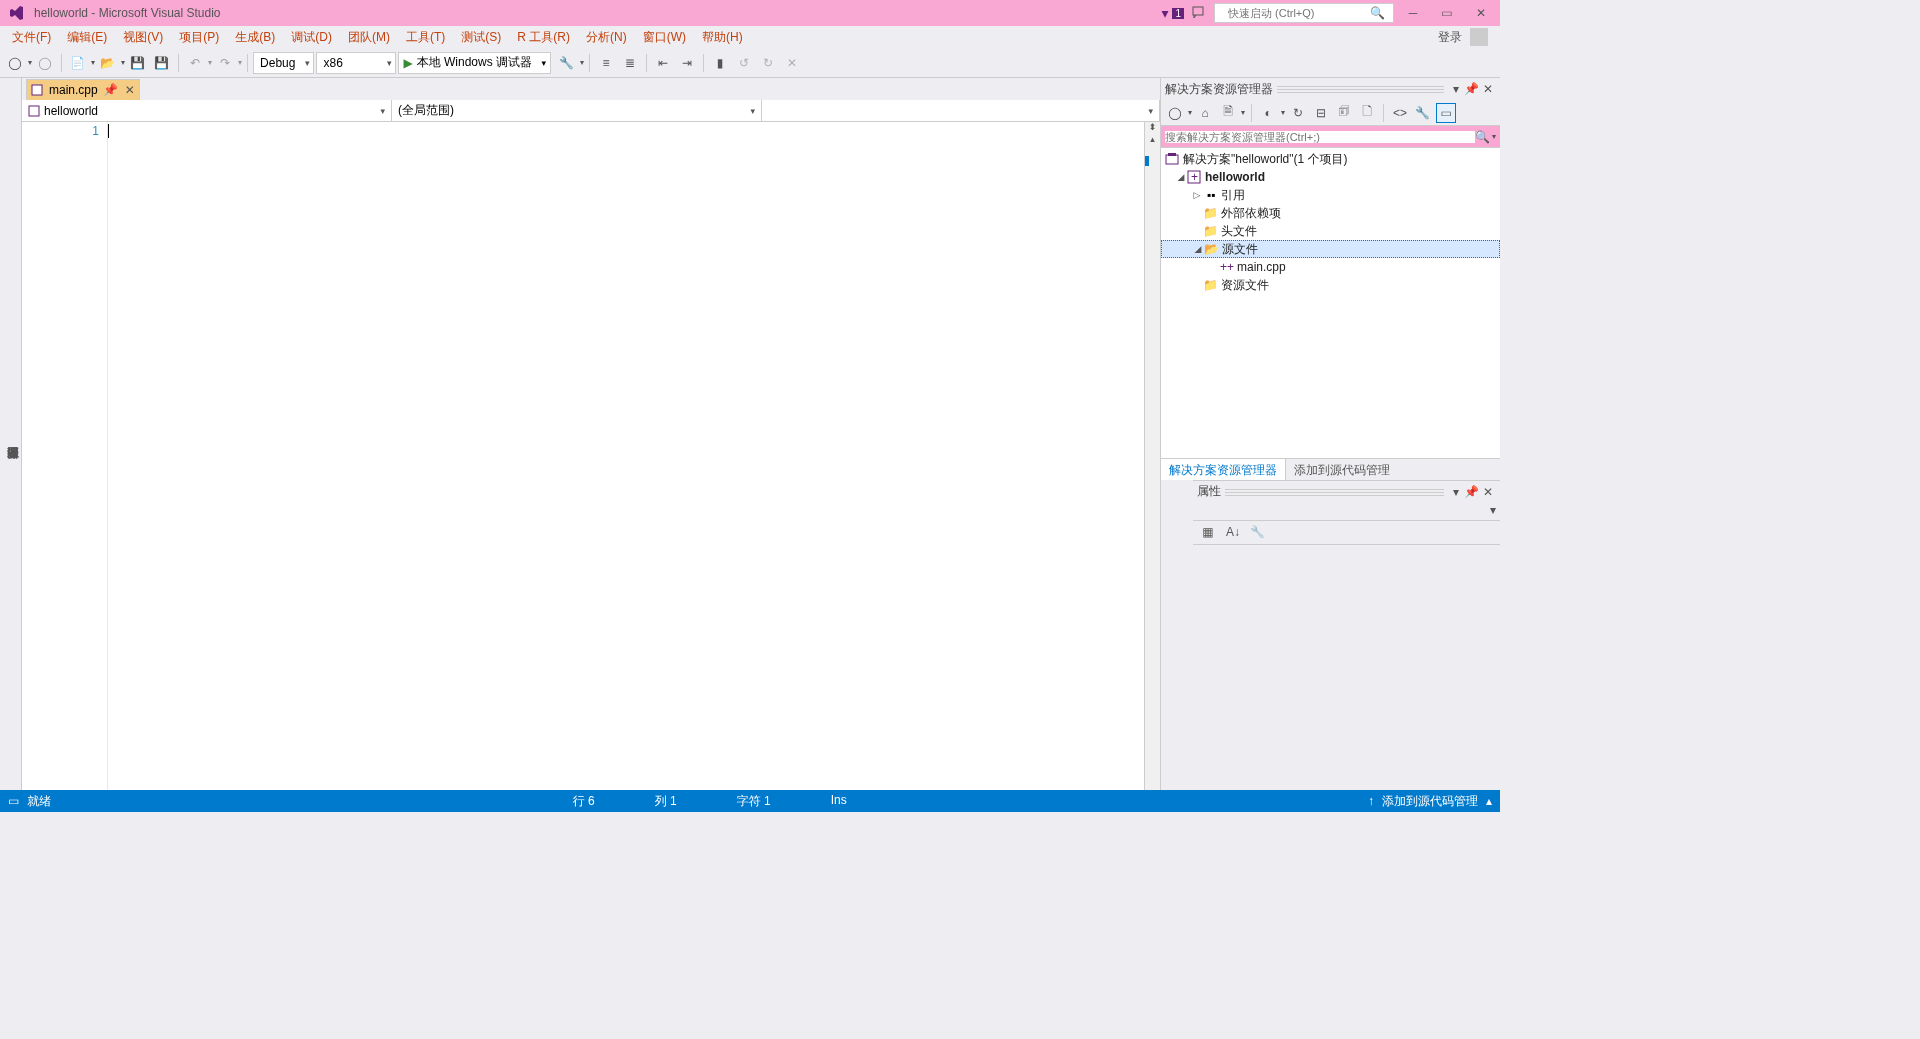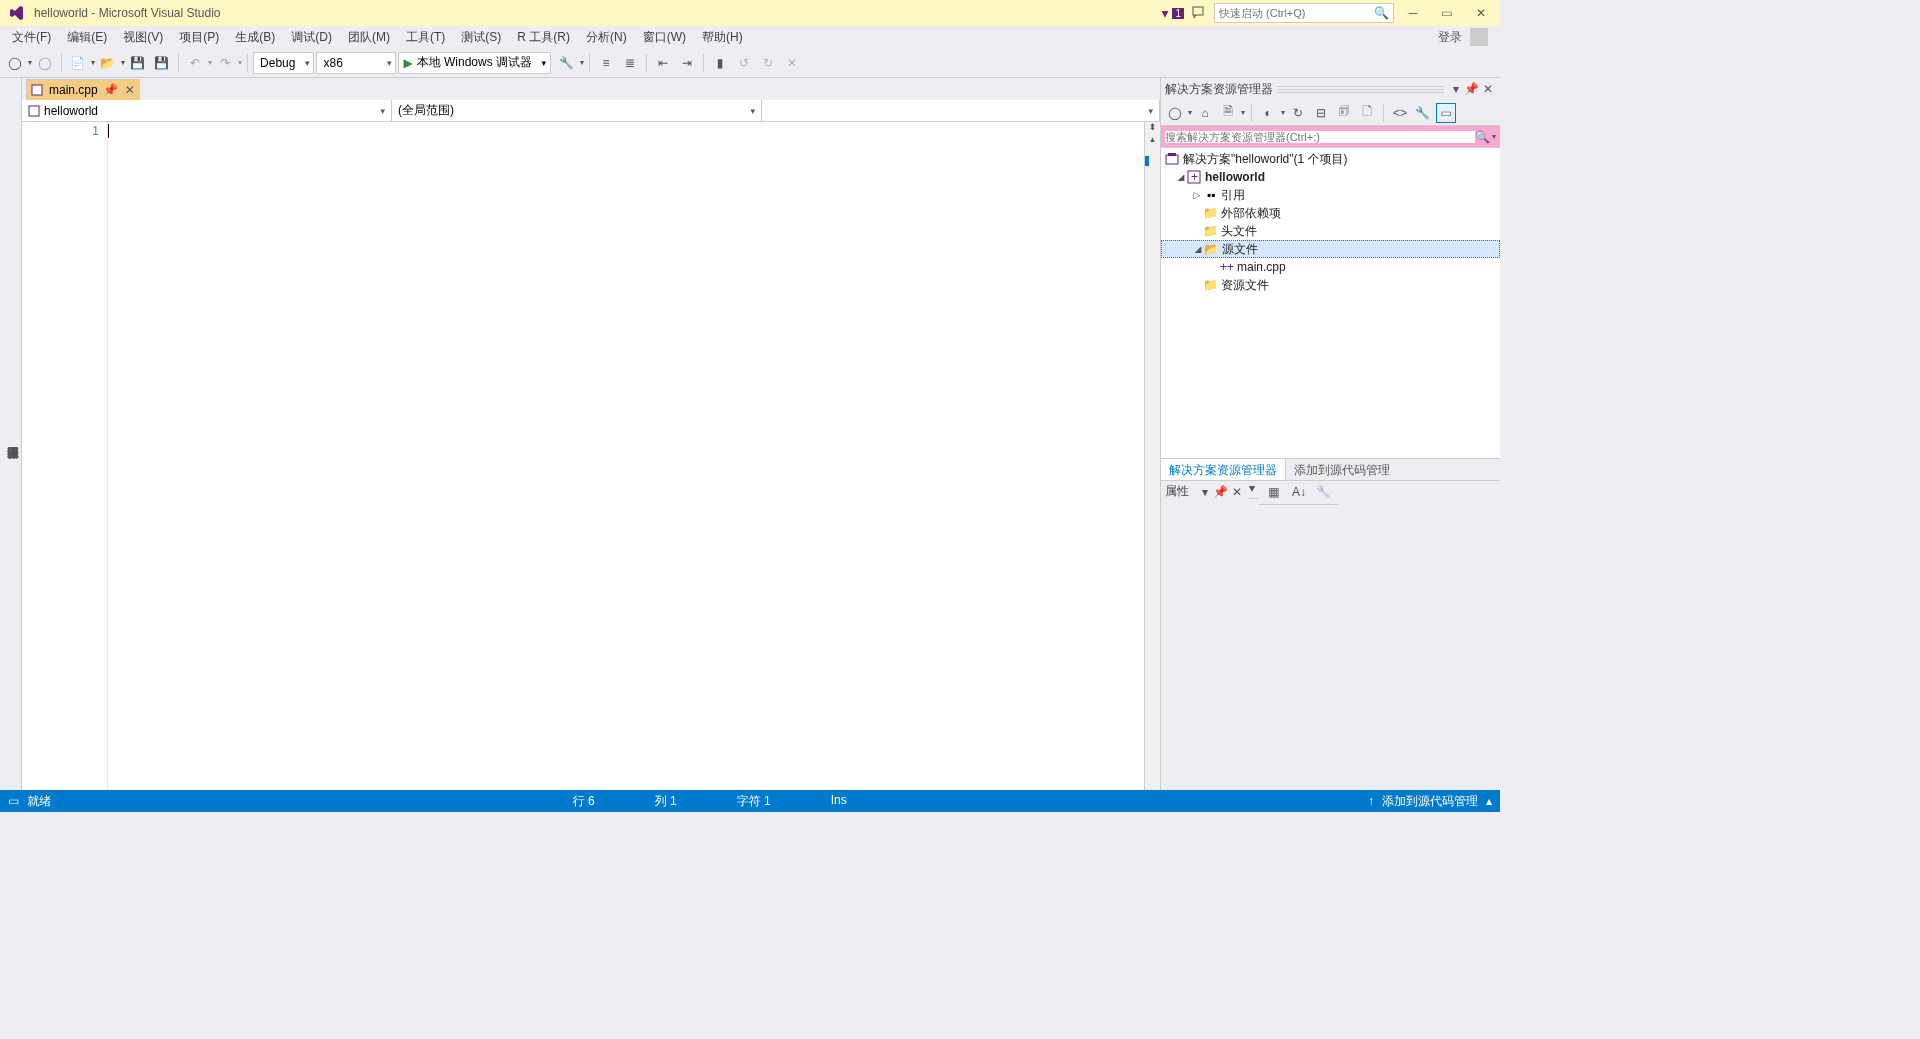--- a/index.html
+++ b/index.html
@@ -1,27 +1,27 @@
 <!DOCTYPE html>
 <html><head>
 <meta charset="utf-8">
 <style>
 * { margin: 0; padding: 0; box-sizing: border-box; font-family: "Microsoft YaHei", "Segoe UI", sans-serif; font-size: 12px; }
 body { background: #eeeef2; width: 1500px; height: 812px; overflow: hidden; display: flex; flex-direction: column; }
-.titlebar { height: 26px; background: #fef9c3; display: flex; align-items: center; padding: 0 4px; }
+.titlebar { height: 26px; background: #f9a8d4; display: flex; align-items: center; padding: 0 4px; }
 .vs-logo { width: 18px; height: 18px; margin: 0 8px 0 4px; display: flex; align-items: center; justify-content: center; }
 .title-text { flex: 1; color: #555; }
 .title-right { display: flex; align-items: center; gap: 4px; }
 .flag-icon { color: #68217a; font-size: 14px; }
 .flag-badge { background: #68217a; color: #fff; padding: 0 3px; font-size: 10px; }
-.quick-launch { width: 180px; height: 20px; border: 1px solid #ccc; background: #fff; display: flex; align-items: center; padding: 0 4px; }
+.quick-launch { width: 180px; height: 20px; border: 1px solid #ccc; background: #fff; display: flex; align-items: center; padding: 0 13px; }
 .quick-launch input { flex: 1; border: none; outline: none; font-size: 11px; color: #999; }
 .win-btn { width: 30px; height: 20px; display: flex; align-items: center; justify-content: center; color: #555; cursor: pointer; }
 .menubar { height: 22px; background: #eeeef2; display: flex; align-items: center; padding: 0 4px; }
-.menu-item { padding: 2px 8px; color: #404040; cursor: pointer; }
+.menu-item { padding: 2px 8px; color: #c2410c; cursor: pointer; }
 .menubar-right { margin-left: auto; display: flex; align-items: center; gap: 8px; padding-right: 8px; }
 .toolbar { height: 30px; background: #eeeef2; border-bottom: 1px solid #ccc; display: flex; align-items: center; padding: 0 4px; gap: 2px; }
 .tb-btn { height: 22px; min-width: 22px; display: flex; align-items: center; justify-content: center; cursor: pointer; color: #555; padding: 0 2px; }
 .tb-sep { width: 1px; height: 18px; background: #ccc; margin: 0 3px; }
 .tb-dropdown { height: 22px; border: 1px solid #ccc; background: #fff; padding: 0 18px 0 6px; display: flex; align-items: center; position: relative; cursor: pointer; min-width: 60px; }
 .tb-dropdown::after { content: "▾"; position: absolute; right: 4px; color: #555; font-size: 9px; }
 .tb-debug-btn { height: 22px; border: 1px solid #ccc; background: #fff; display: flex; align-items: center; padding: 0 18px 0 4px; cursor: pointer; position: relative; }
 .tb-debug-btn::after { content: "▾"; position: absolute; right: 4px; font-size: 9px; }
 .play-icon { color: #388a34; margin-right: 4px; }
 .main-area { flex: 1; display: flex; overflow: hidden; }
@@ -61,21 +61,21 @@
 .tree-toggle { width: 12px; text-align: center; font-size: 9px; color: #555; }
 .tree-icon { width: 16px; text-align: center; margin-right: 2px; }
 .tree-label { color: #222; }
 .tree-label.bold { font-weight: bold; }
 .tree-indent-1 { padding-left: 14px; }
 .tree-indent-2 { padding-left: 30px; }
 .tree-indent-3 { padding-left: 46px; }
 .panel-tabs { height: 22px; background: #eeeef2; border-top: 1px solid #ccc; display: flex; }
 .panel-tab { padding: 3px 8px; color: #555; cursor: pointer; }
 .panel-tab.active { background: #fff; color: #007acc; border-right: 1px solid #ccc; }
-.props-panel { display: flex; flex-direction: row; border-top: 1px solid #ccc; }
+.props-panel { display: flex; flex-direction: column; border-top: 1px solid #ccc; margin-left: 32px; }
 .props-toolbar { height: 24px; background: #eeeef2; display: flex; align-items: center; padding: 0 4px; gap: 3px; border-bottom: 1px solid #ccc; }
 .props-body { flex: 1; background: #eeeef2; }
 .statusbar { height: 22px; background: #007acc; color: #fff; display: flex; align-items: center; padding: 0 8px; gap: 60px; font-size: 11px; }
 .statusbar .sb-left { display: flex; align-items: center; gap: 8px; }
 .statusbar .sb-mid { flex: 1; display: flex; justify-content: center; gap: 60px; }
 .statusbar .sb-right { display: flex; align-items: center; gap: 8px; }
 .sign-in { color: #555; }
 .user-icon { width: 18px; height: 18px; background: #ccc; }
 svg { display: block; }
 </style>

